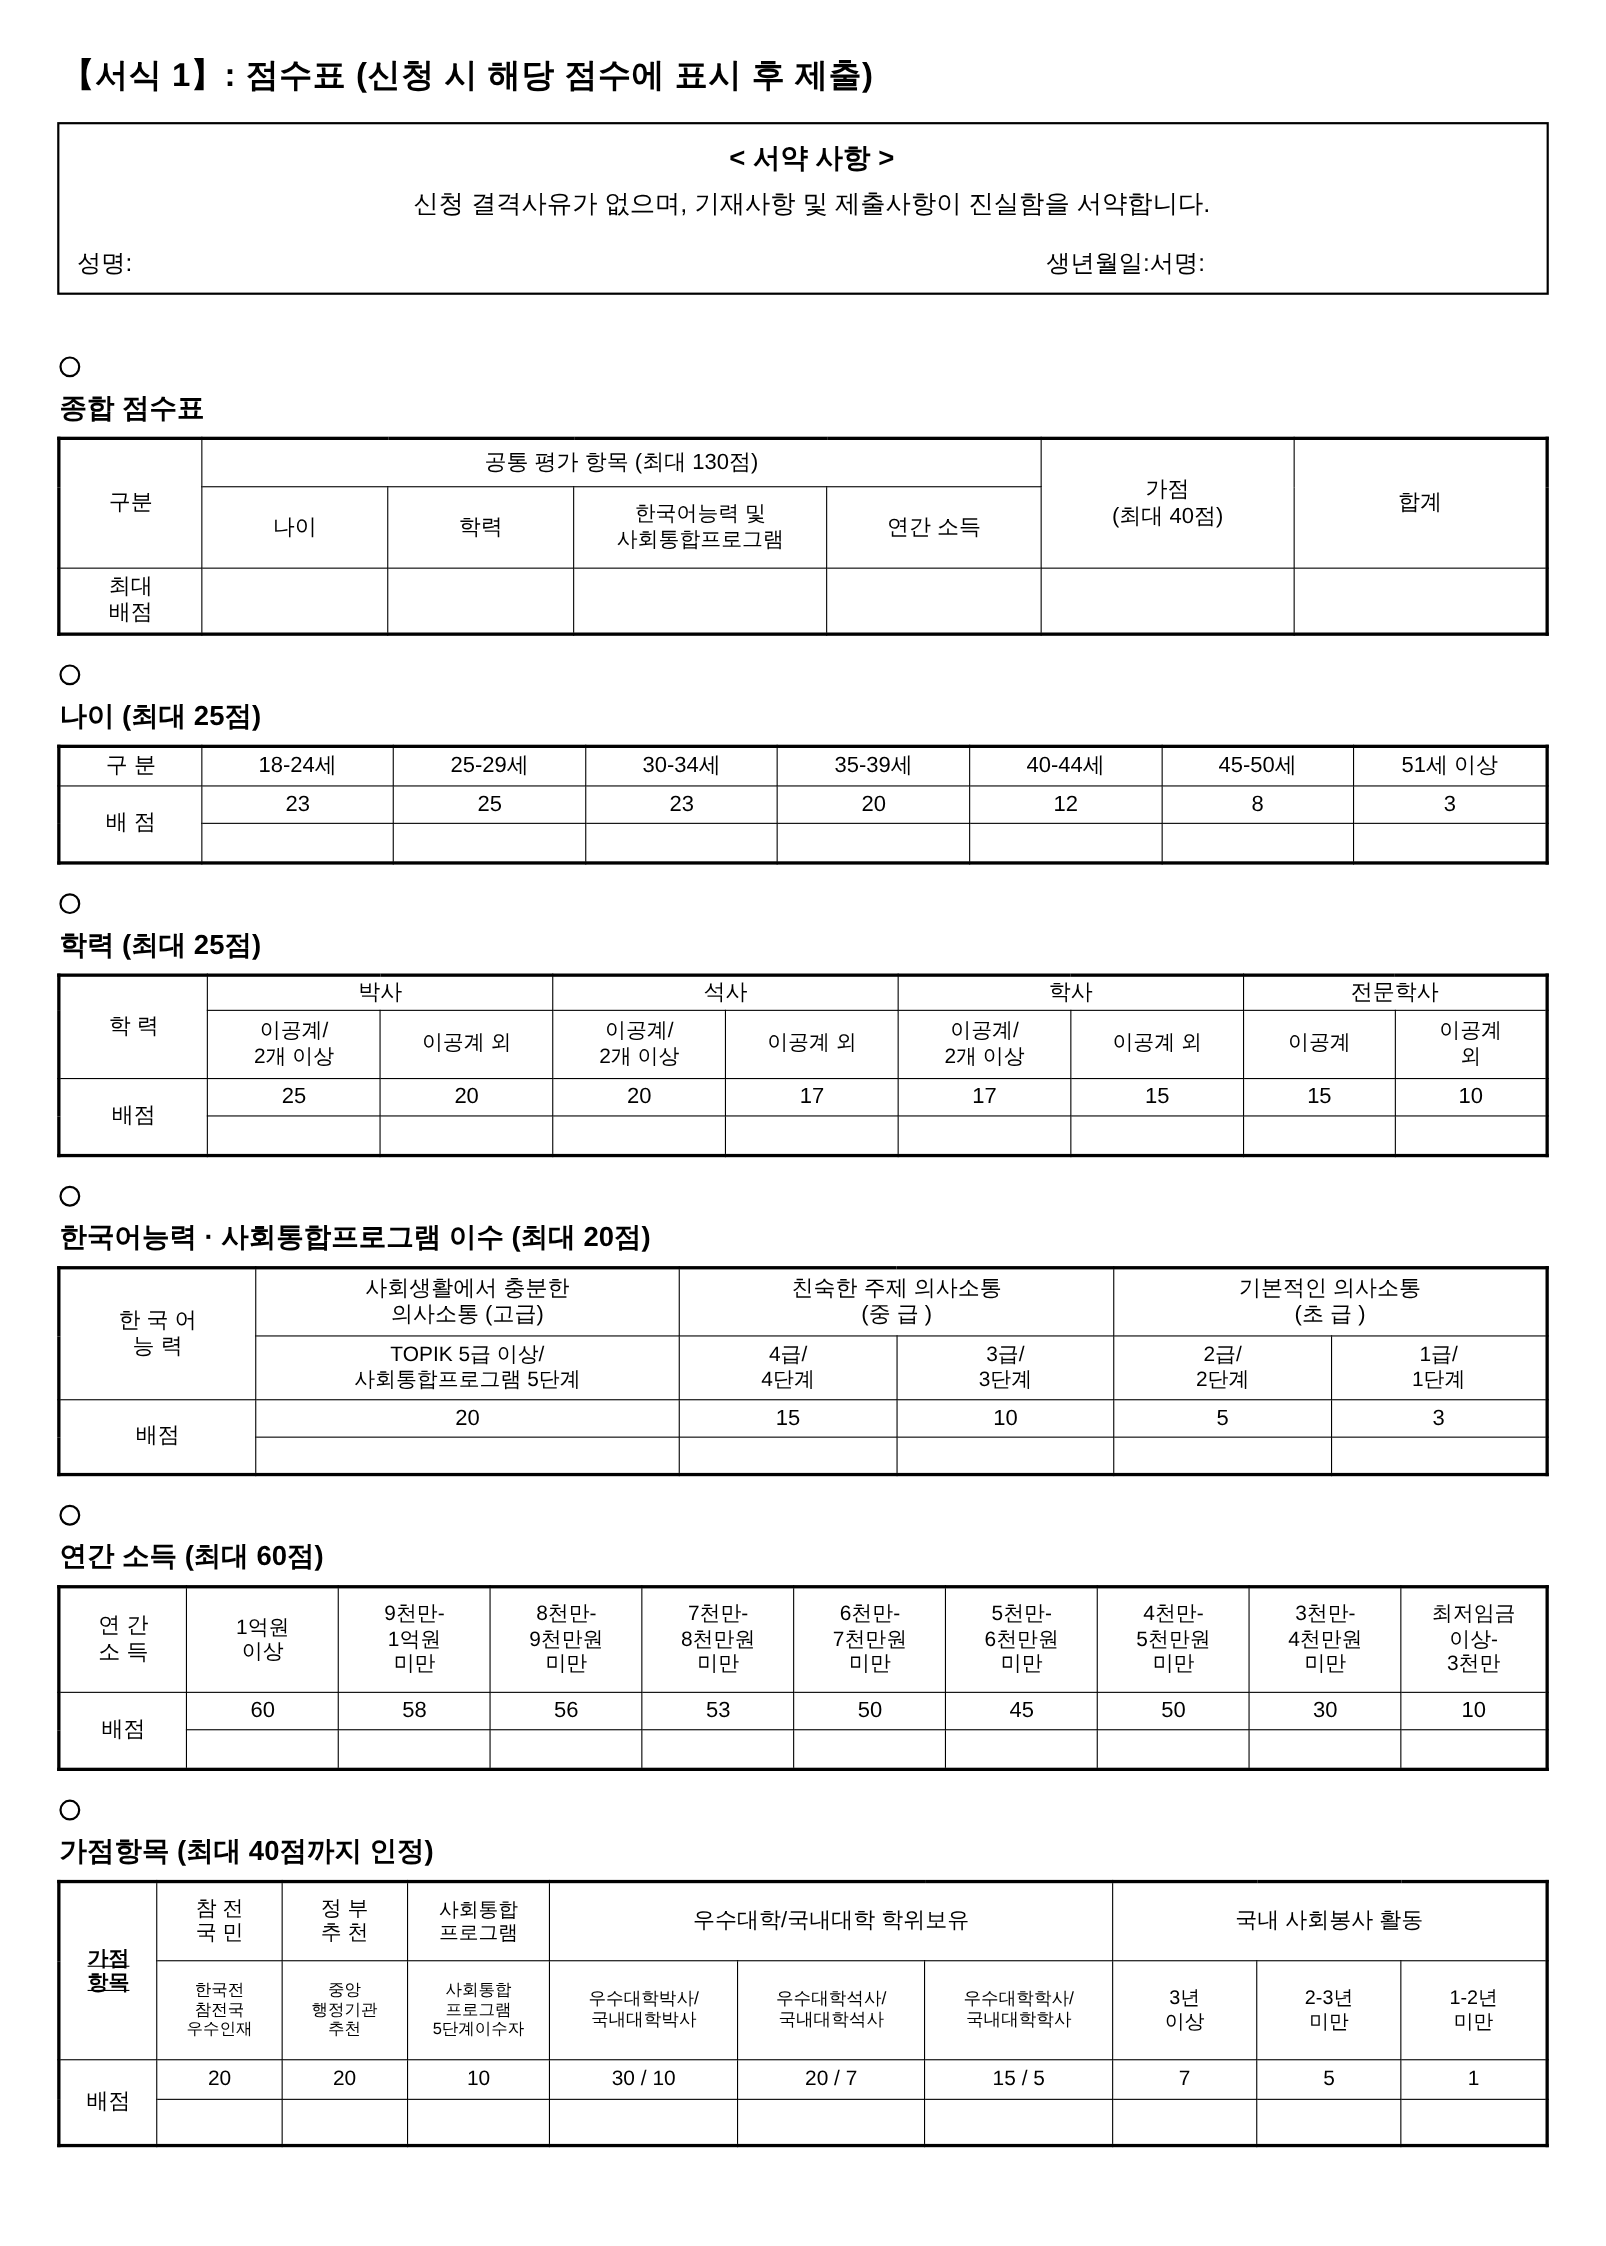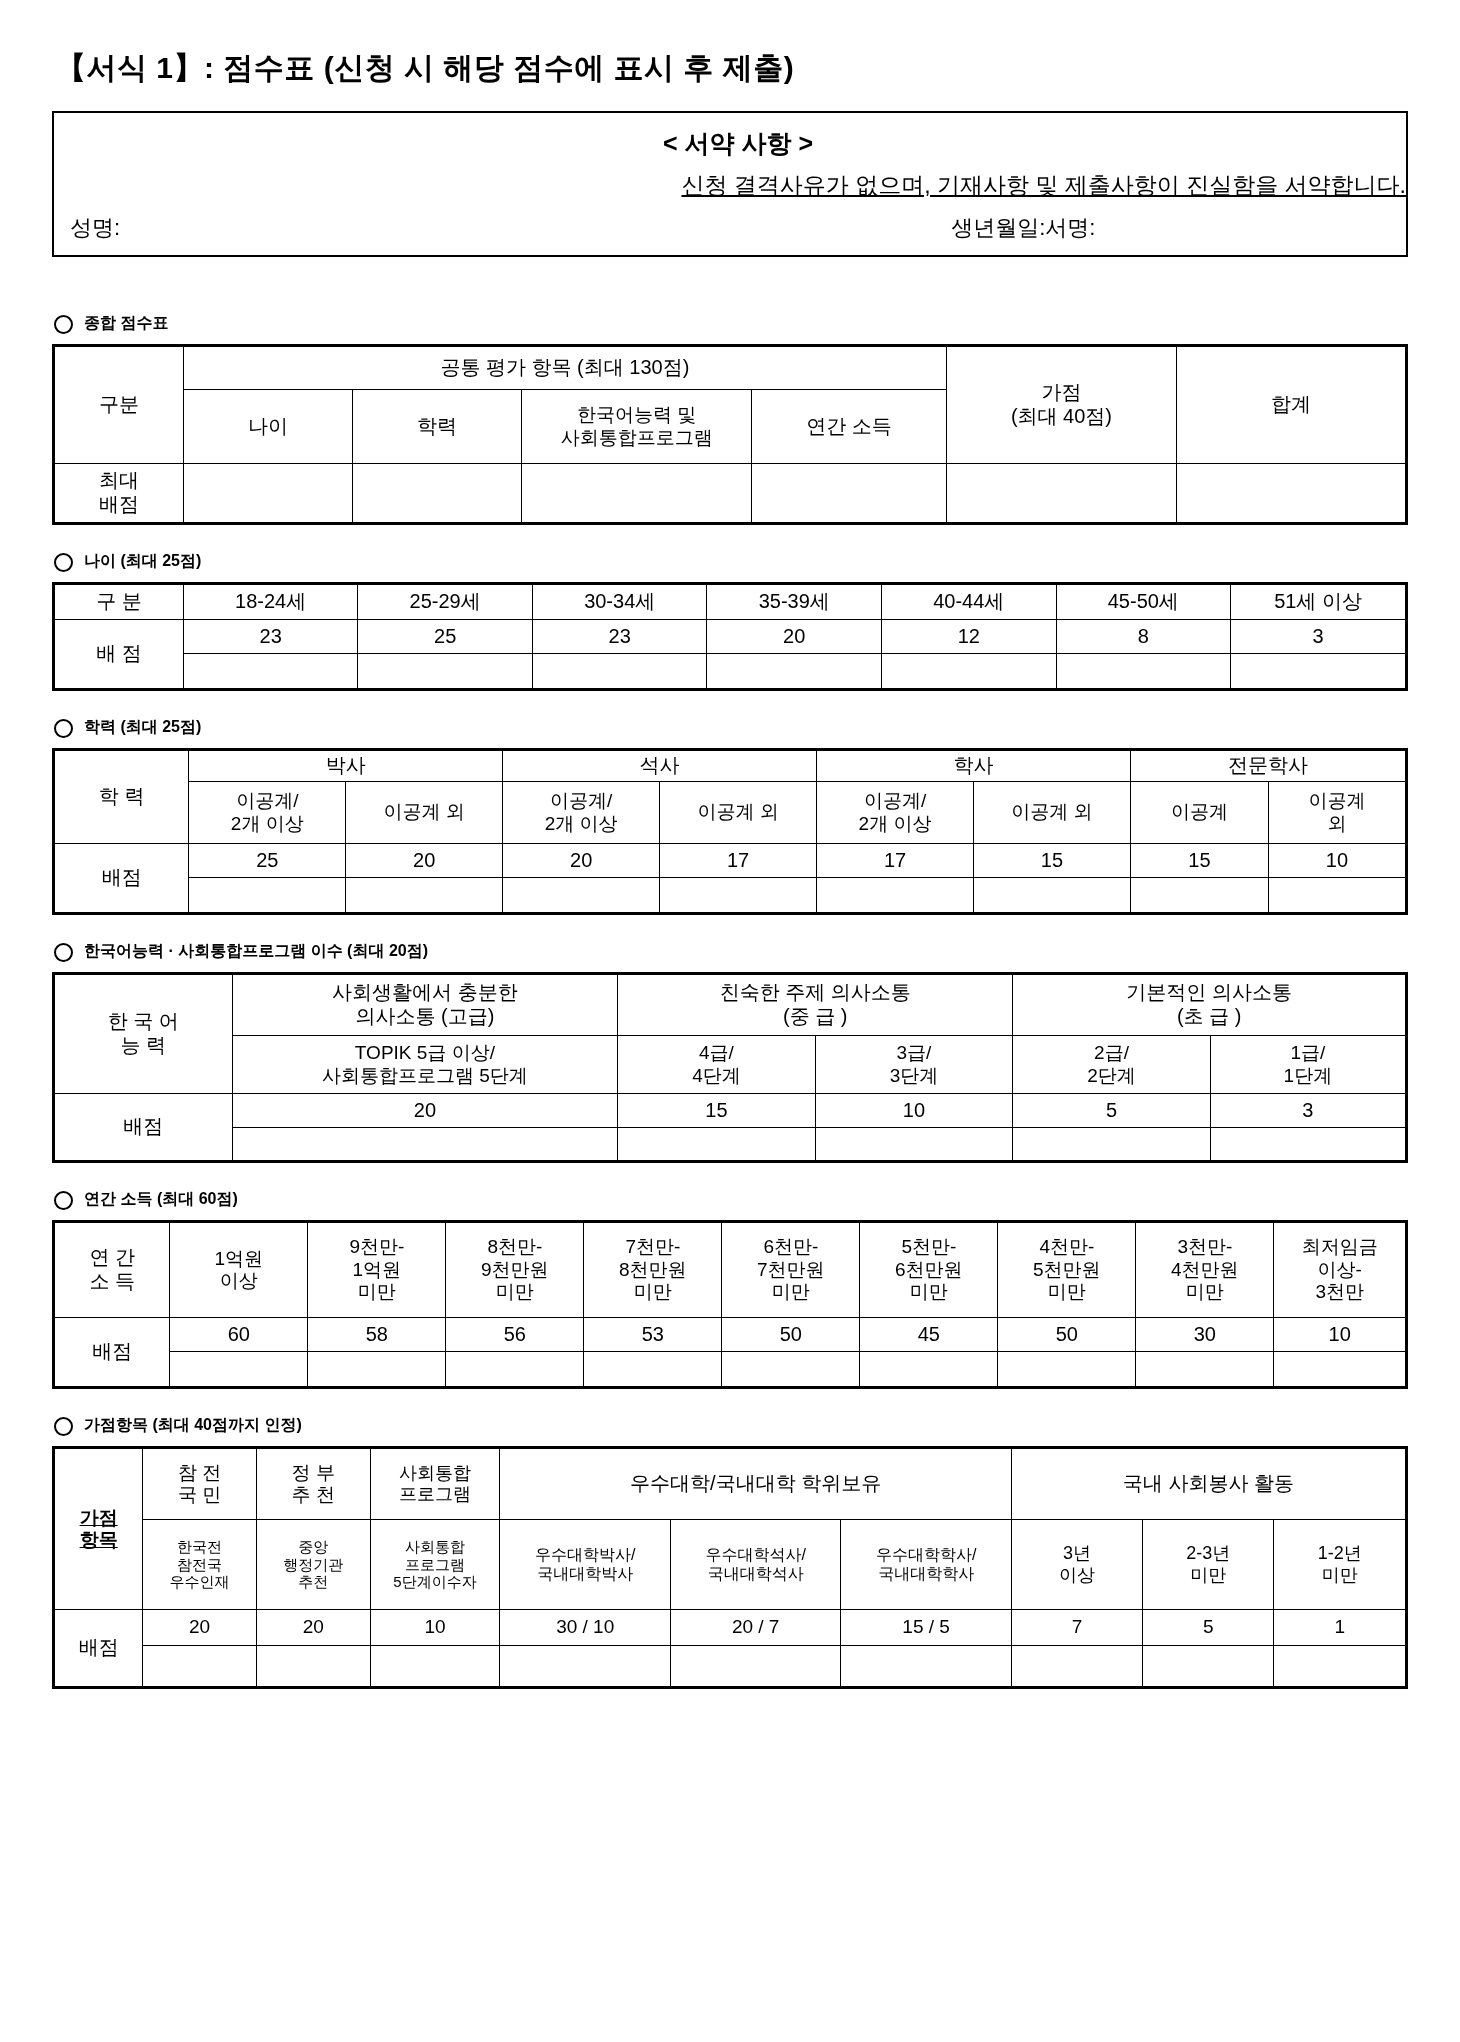--- a/index.html
+++ b/index.html
@@ -28,43 +28,43 @@
     padding:14px 0 10px 16px;
     margin-bottom:56px;
   }
   .oath-title {
     text-align:center;
     font-size:25px;
     font-weight:700;
     margin-bottom:10px;
   }
   .oath-text {
-    text-align:right;
+    text-align:center;
     font-size:23px;
-    margin-bottom:12px;
-    text-decoration:underline;
+    margin-bottom:23px;
   }
   .oath-fields {
     display:flex;
     font-size:22px;
     padding-bottom:2px;
   }
   .oath-fields .f1 { width:40%; }
   .oath-fields .f2 { width:33%;text-align:right; }
   .oath-fields .f3 { width:27%; }
 
   
   .sec-head {
-    font-size:16px;
+    font-size:25px;
     font-weight:700;
     margin:0 0 10px 2px;
     display:flex;
-    align-items:flex-end;
+    align-items:flex-start;
     gap:11px;
     white-space:nowrap;
+    flex-direction:column;
   }
   .sec-bullet {
     display:inline-block;
     width:19px; height:19px;
     border:2.5px solid #000;
     border-radius:50%;
   }
 
   
   table.grid {

